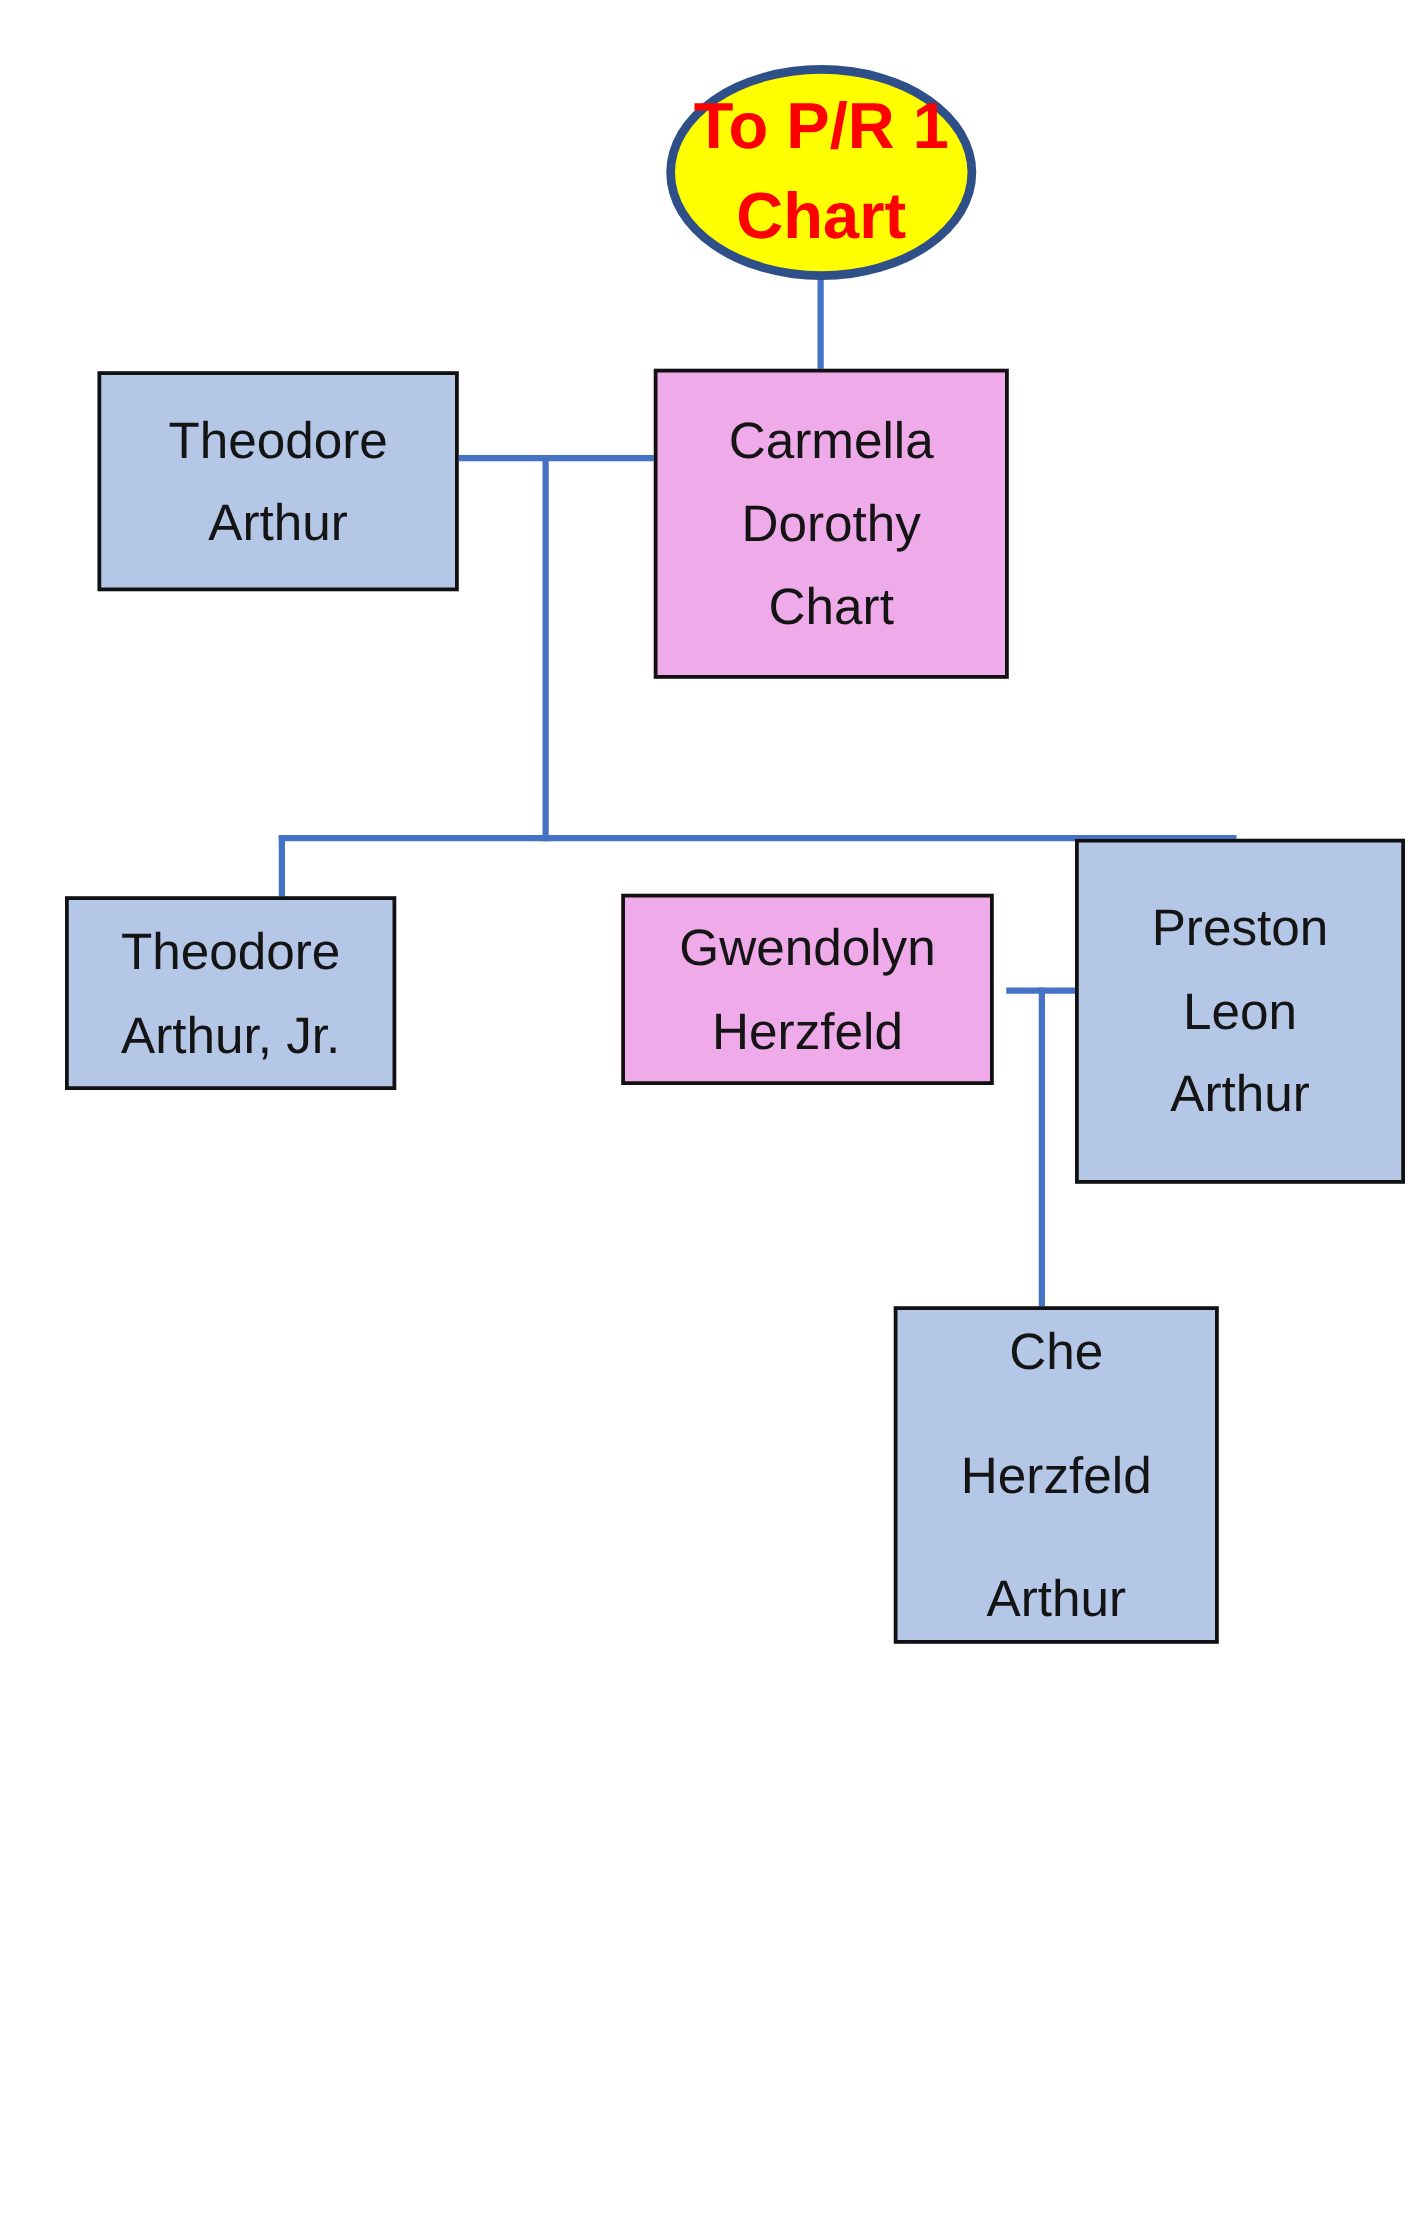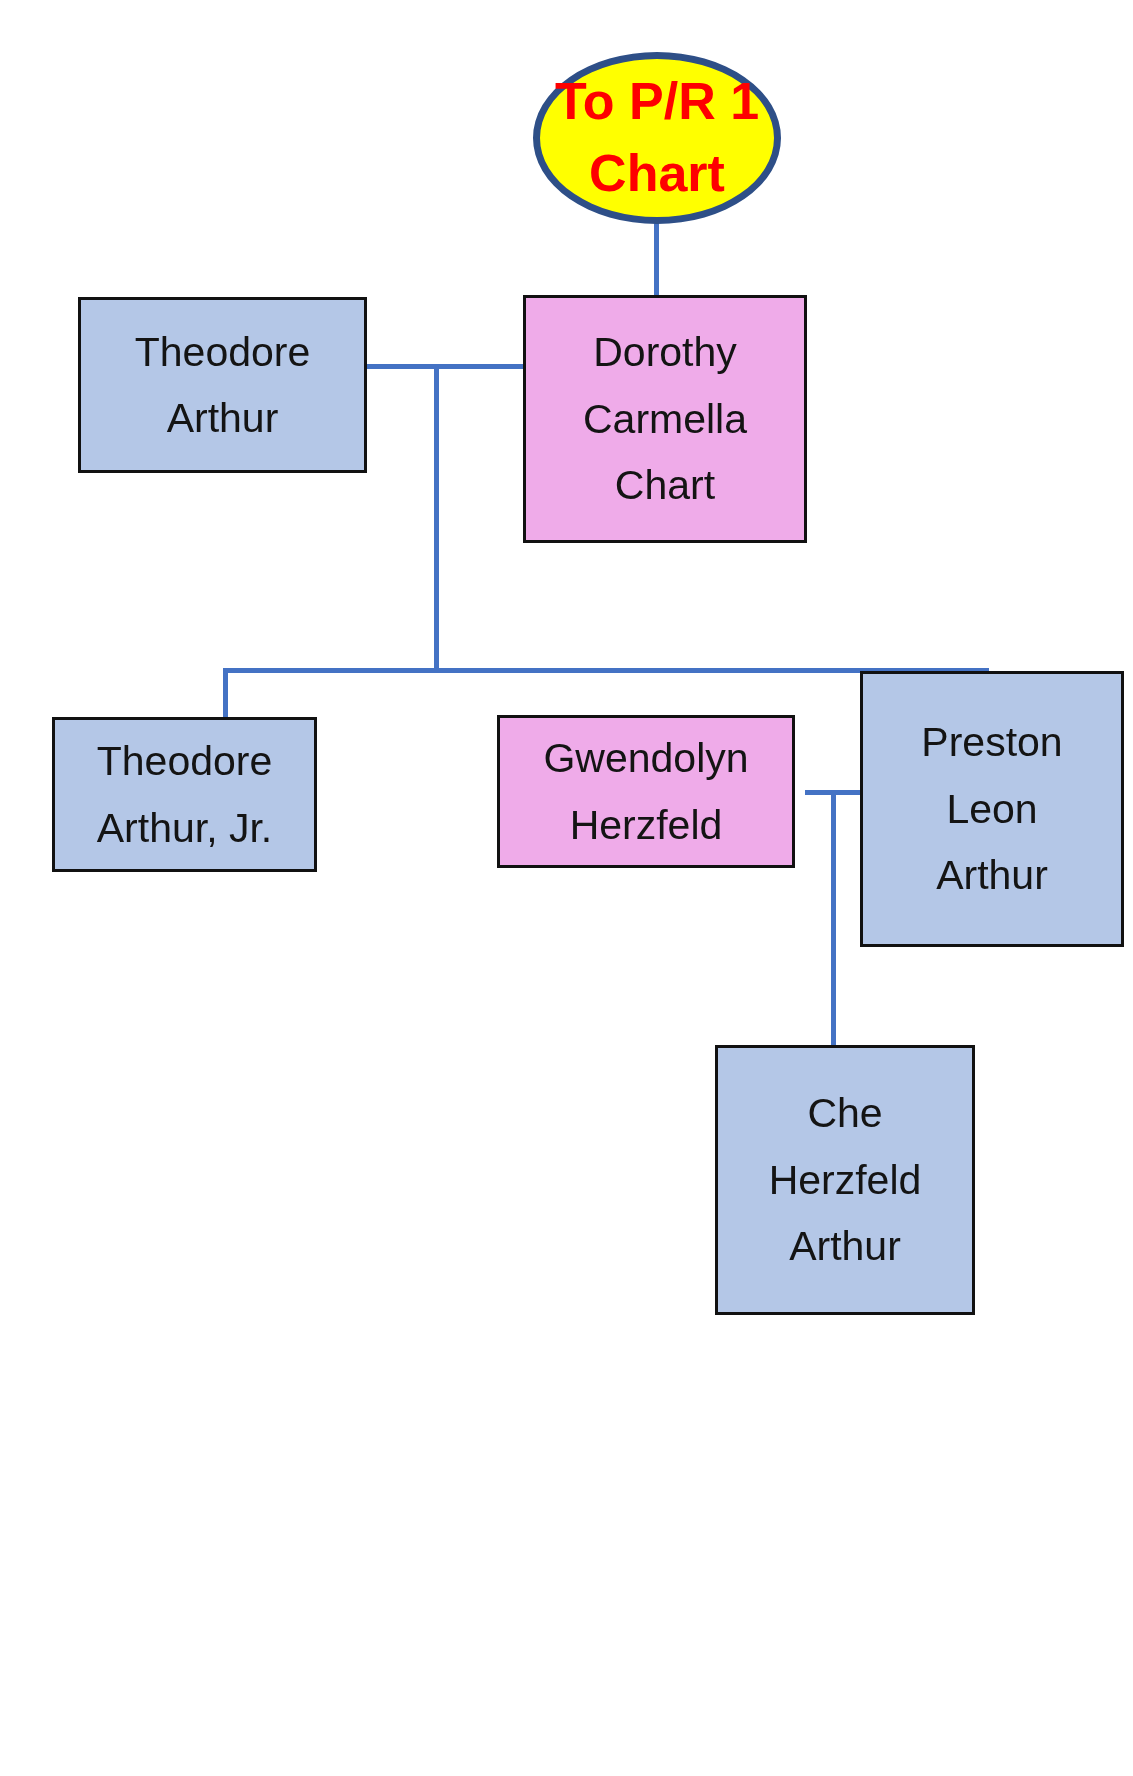--- a/index.html
+++ b/index.html
@@ -72,40 +72,40 @@
     <div class="txt">To P/R 1</div>
     <div class="txt">Chart</div>
   </div>
 
   <div class="node male" style="left:78px; top:297px; width:289px; height:176px;">
     <div class="txt">Theodore</div>
     <div class="txt">Arthur</div>
   </div>
 
   <div class="node female" style="left:523px; top:295px; width:284px; height:248px;">
+    <div class="txt">Carmella</div>
     <div class="txt">Dorothy</div>
-    <div class="txt">Carmella</div>
     <div class="txt">Chart</div>
   </div>
 
   <div class="node male" style="left:52px; top:717px; width:265px; height:155px;">
     <div class="txt">Theodore</div>
     <div class="txt">Arthur, Jr.</div>
   </div>
 
   <div class="node female" style="left:497px; top:715px; width:298px; height:153px;">
     <div class="txt">Gwendolyn</div>
     <div class="txt">Herzfeld</div>
   </div>
 
   <div class="node male" style="left:860px; top:671px; width:264px; height:276px;">
     <div class="txt">Preston</div>
     <div class="txt">Leon</div>
     <div class="txt">Arthur</div>
   </div>
 
-  <div class="node male" style="left:715px; top:1045px; width:260px; height:270px;">
+  <div class="node male" style="left:715px; top:1045px; width:260px; height:270px;justify-content:space-between;">
     <div class="txt">Che</div>
     <div class="txt">Herzfeld</div>
     <div class="txt">Arthur</div>
   </div>
 
 </div>
 
 </body></html>

